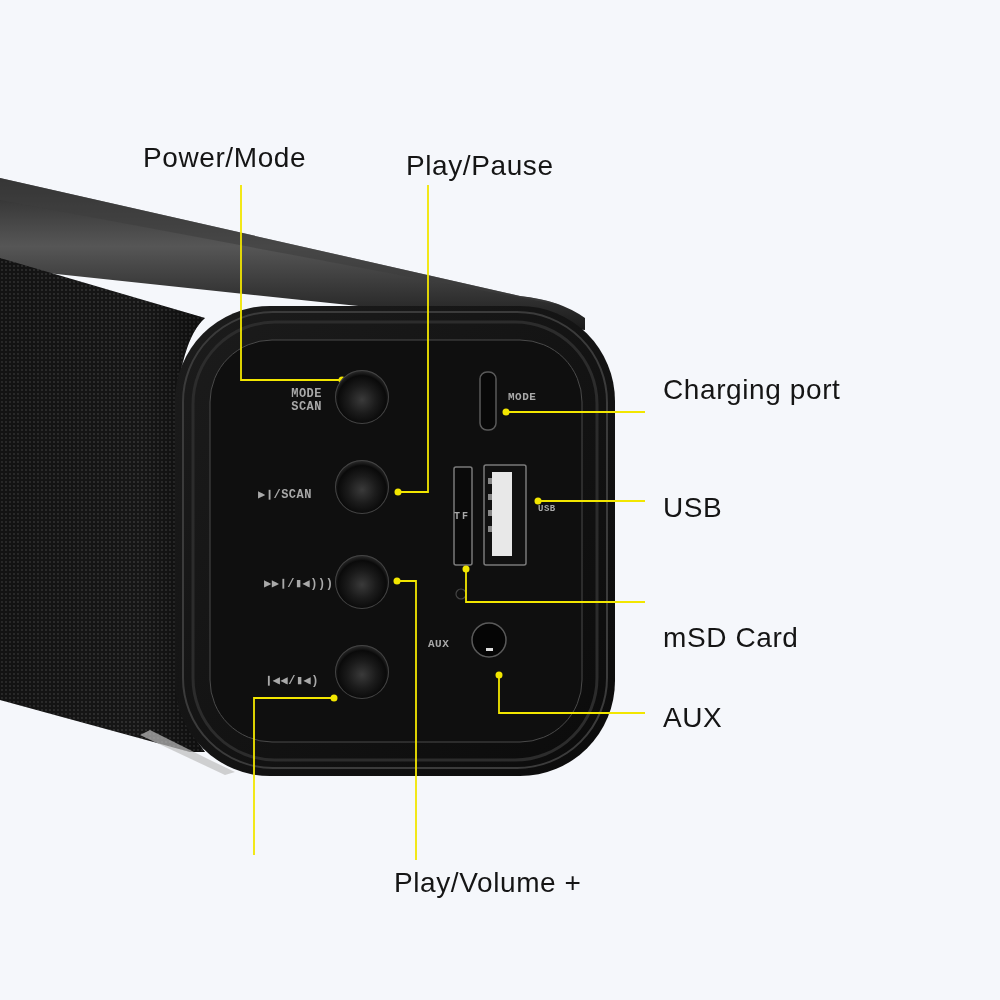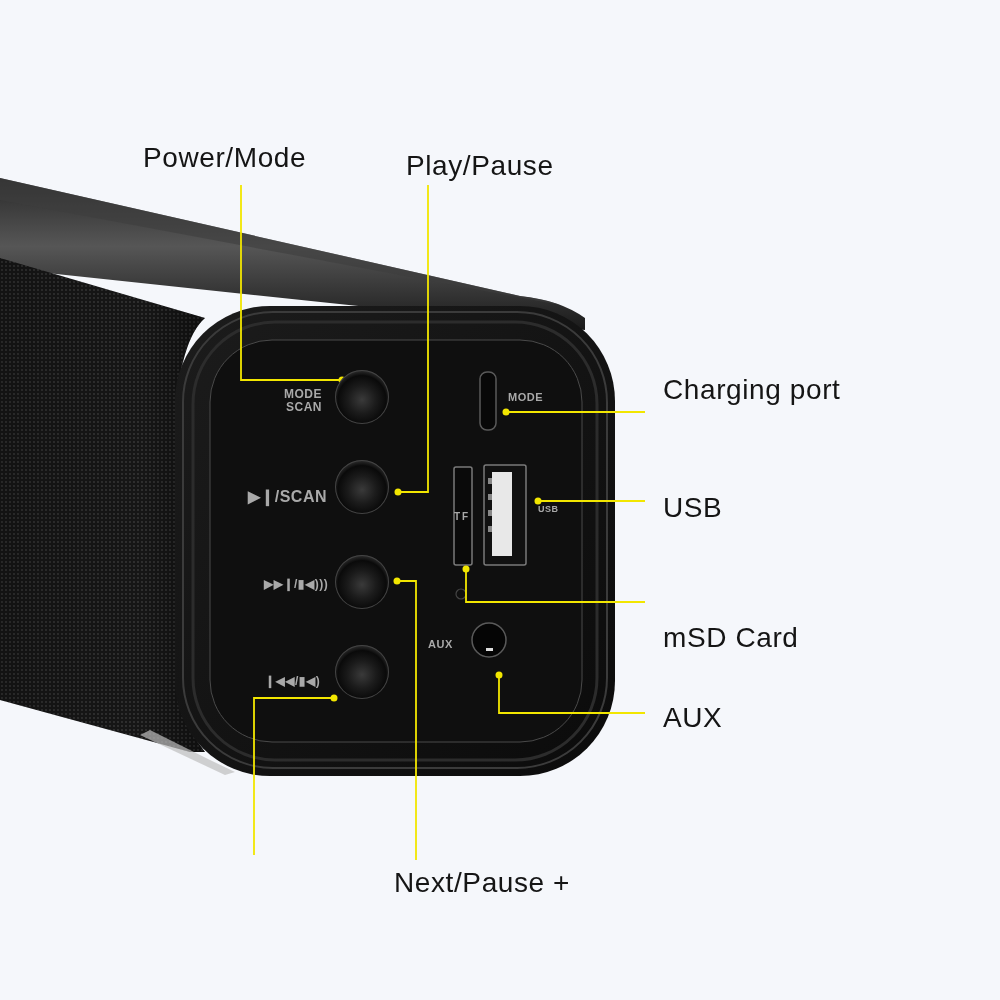--- a/index.html
+++ b/index.html
@@ -1,19 +1,19 @@
 <!DOCTYPE html>
 <html><head>
 <meta charset="utf-8">
 <style>
   html,body{margin:0;padding:0;}
   body{width:1000px;height:1000px;background:#f5f7fb;position:relative;overflow:hidden;font-family:"Liberation Sans","DejaVu Sans",sans-serif;}
   .stage{position:absolute;left:0;top:0;width:1000px;height:1000px;}
   .callout{position:absolute;font-size:28px;color:#151515;letter-spacing:0.6px;white-space:nowrap;line-height:1;}
-  .panel-text{position:absolute;color:#a9a9a9;font-family:Liberation Sans, sans-serif;font-weight:bold;font-size:11px;letter-spacing:0.5px;line-height:1.05;white-space:nowrap;}
+  .panel-text{position:absolute;color:#a9a9a9;font-family:Liberation Mono, monospace;font-weight:bold;font-size:11px;letter-spacing:0.5px;line-height:1.05;white-space:nowrap;}
   .btn{position:absolute;width:54px;height:54px;border-radius:50%;
        background:radial-gradient(circle at 50% 55%, #3a3a3a 0%, #1b1b1b 35%, #0a0a0a 60%, #2a2a2a 72%, #0c0c0c 82%, #5a5a5a 92%, #111 100%);
        box-shadow:0 0 0 1px #444 inset;}
   svg{position:absolute;left:0;top:0;}
 </style>
 </head>
 <body>
 
 <div class="stage">
 
@@ -94,21 +94,21 @@
   <div class="btn" style="left:335px;top:370px;"></div>
   <div class="btn" style="left:335px;top:460px;"></div>
   <div class="btn" style="left:335px;top:555px;"></div>
   <div class="btn" style="left:335px;top:645px;"></div>
 
   <div class="panel-text" style="left:260px;top:388px;text-align:right;width:62px;font-size:12px;">
     <div>MODE</div>
     <div>SCAN</div>
   </div>
 
-  <div class="panel-text" style="left:248px;top:489px;font-size:16px;text-align:center;">
+  <div class="panel-text" style="left:258px;top:489px;font-size:12px;text-align:center;">
     <span>▶❙/</span><span>SCAN</span>
   </div>
 
   <div class="panel-text" style="left:264px;top:578px;font-size:12px;">
     <span>▶▶❙/</span><span>▮◀)))</span>
   </div>
 
   <div class="panel-text" style="left:265px;top:675px;font-size:12px;">
     <span>❙◀◀/</span><span>▮◀)</span>
   </div>
@@ -117,14 +117,14 @@
   <div class="panel-text" style="left:428px;top:512px;font-size:10px;letter-spacing:2px;margin-left:26px;">TF</div>
   <div class="panel-text" style="left:538px;top:505px;font-size:9px;">USB</div>
   <div class="panel-text" style="left:428px;top:639px;">AUX</div>
 
   <div class="callout" style="left:143px;top:144px;">Power/Mode</div>
   <div class="callout" style="left:406px;top:152px;text-align:right;">Play/Pause</div>
   <div class="callout" style="left:663px;top:376px;">Charging port</div>
   <div class="callout" style="left:663px;top:494px;">USB</div>
   <div class="callout" style="left:663px;top:624px;">mSD Card</div>
   <div class="callout" style="left:663px;top:704px;">AUX</div>
-  <div class="callout" style="left:394px;top:869px;">Next/Pause +</div>
+  <div class="callout" style="left:394px;top:869px;">Play/Volume +</div>
 </div>
 
 </body></html>

